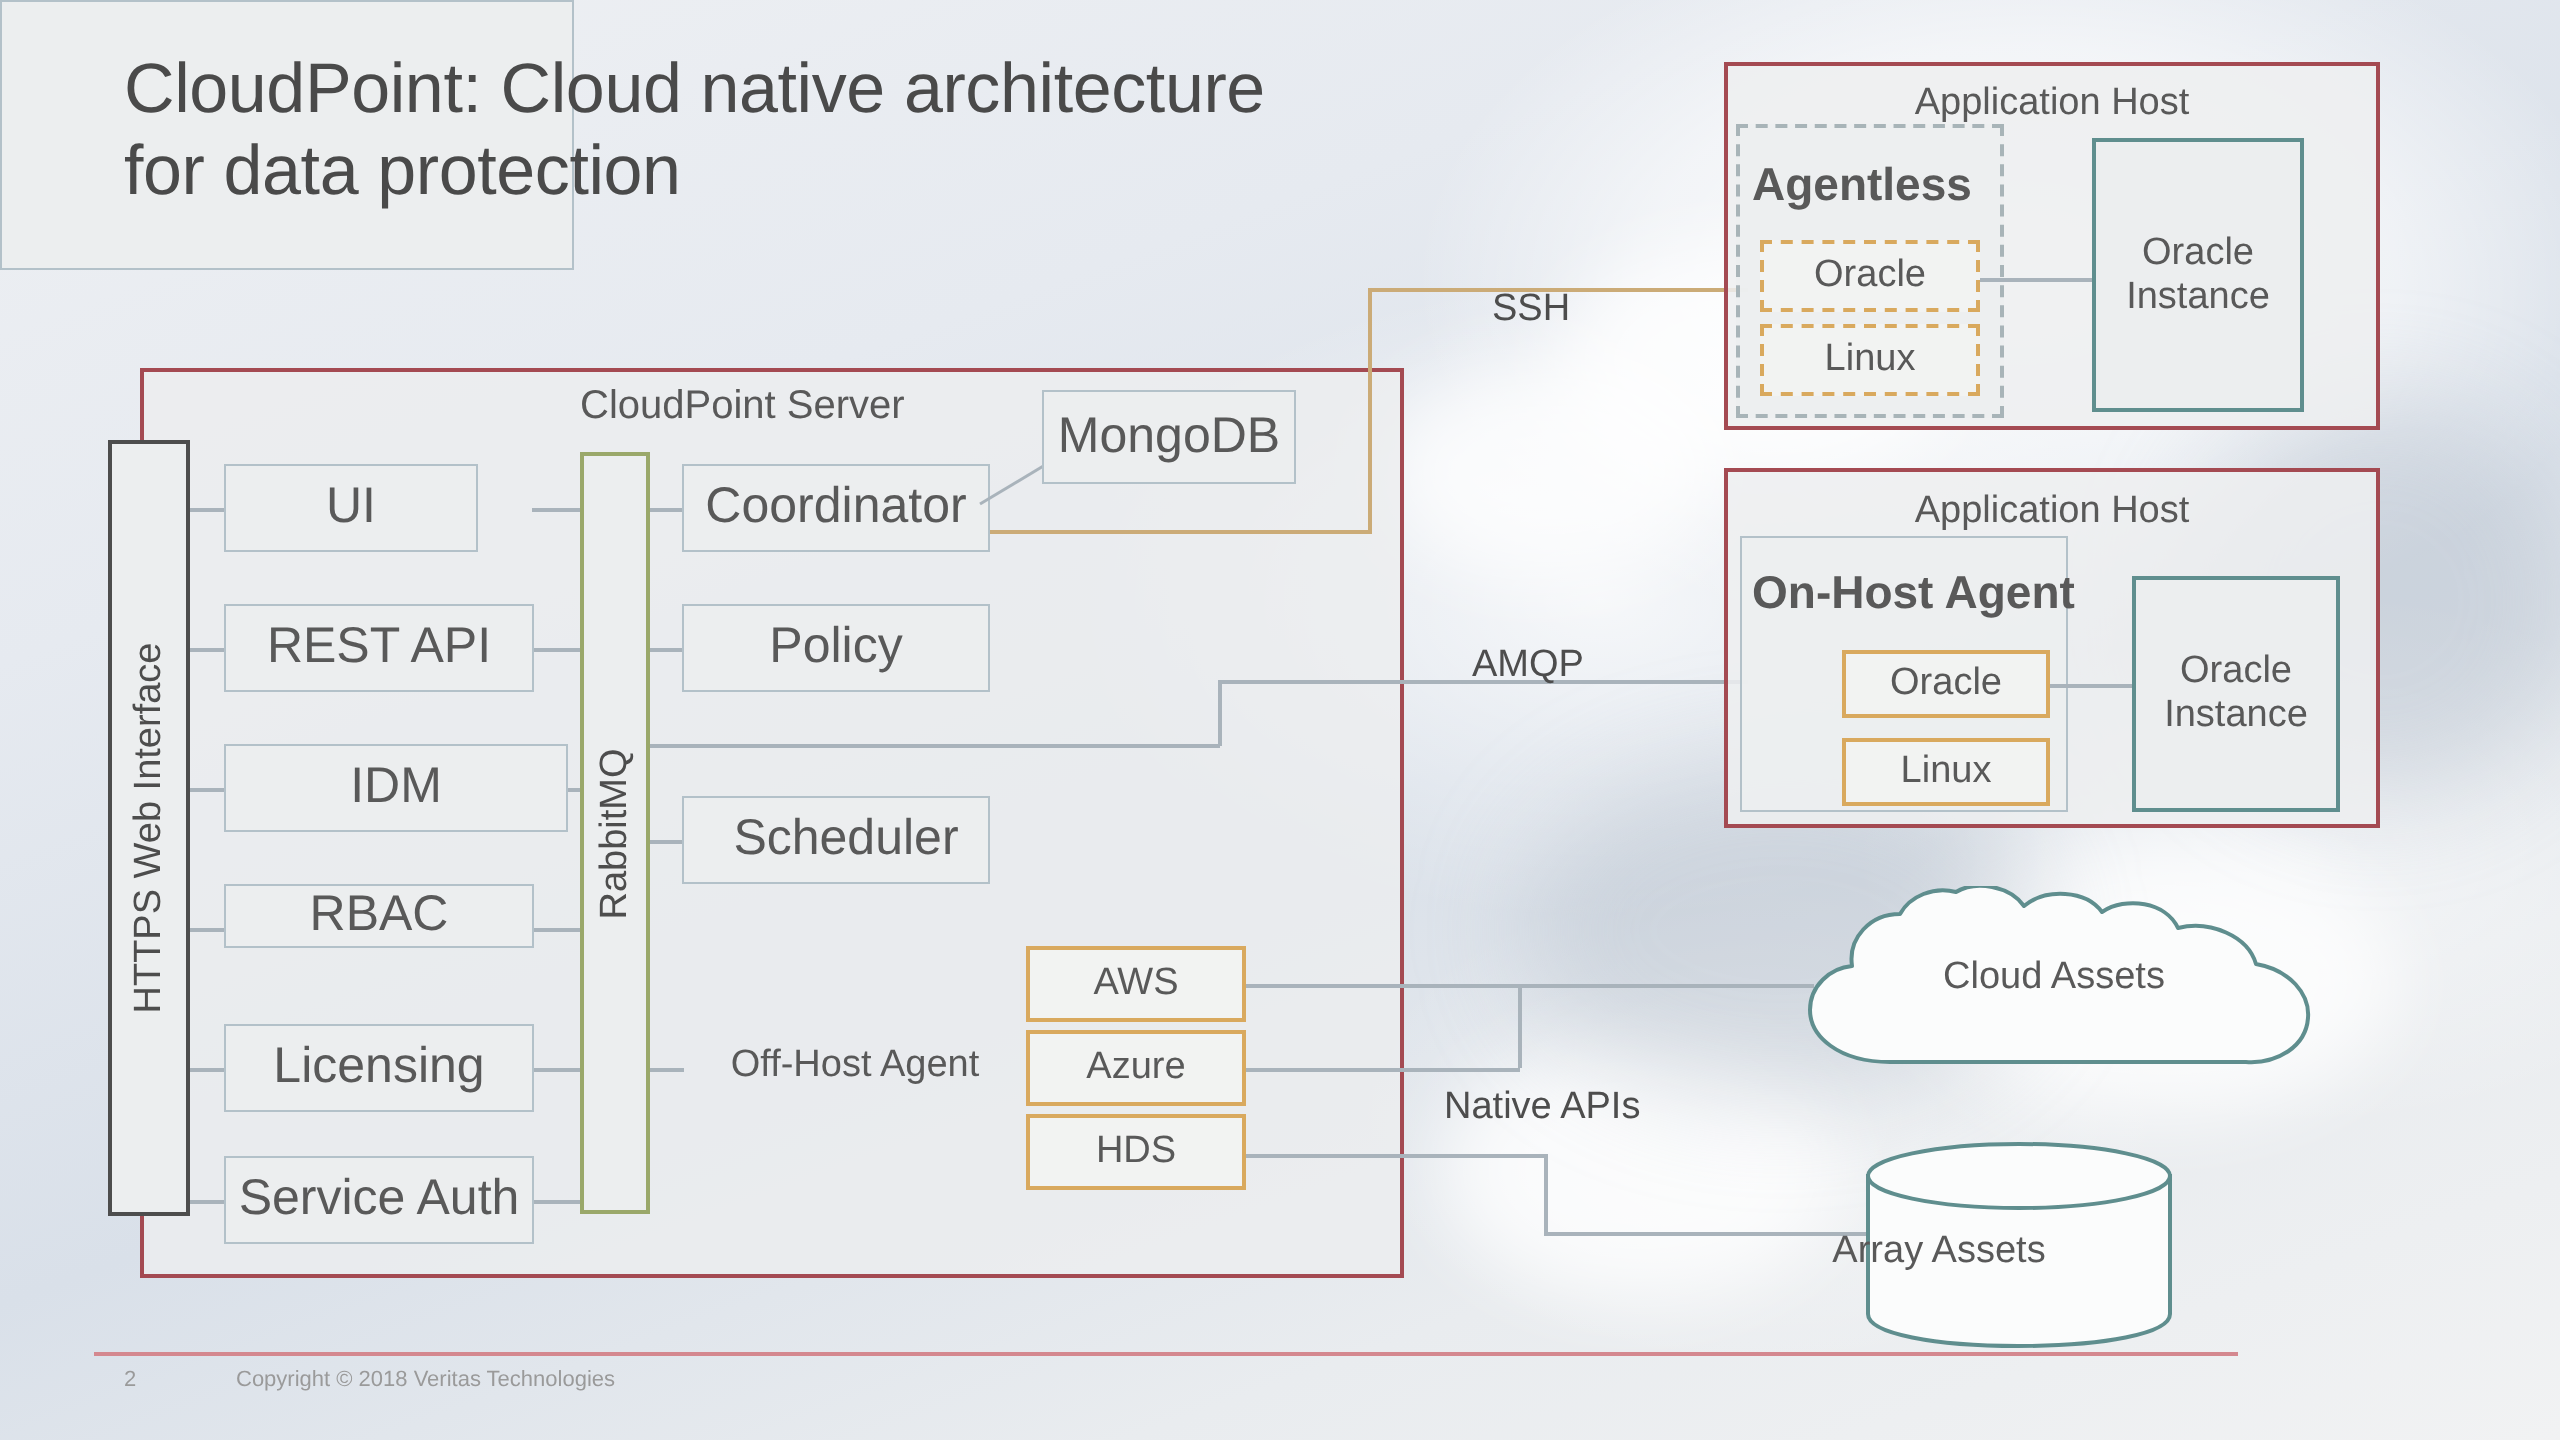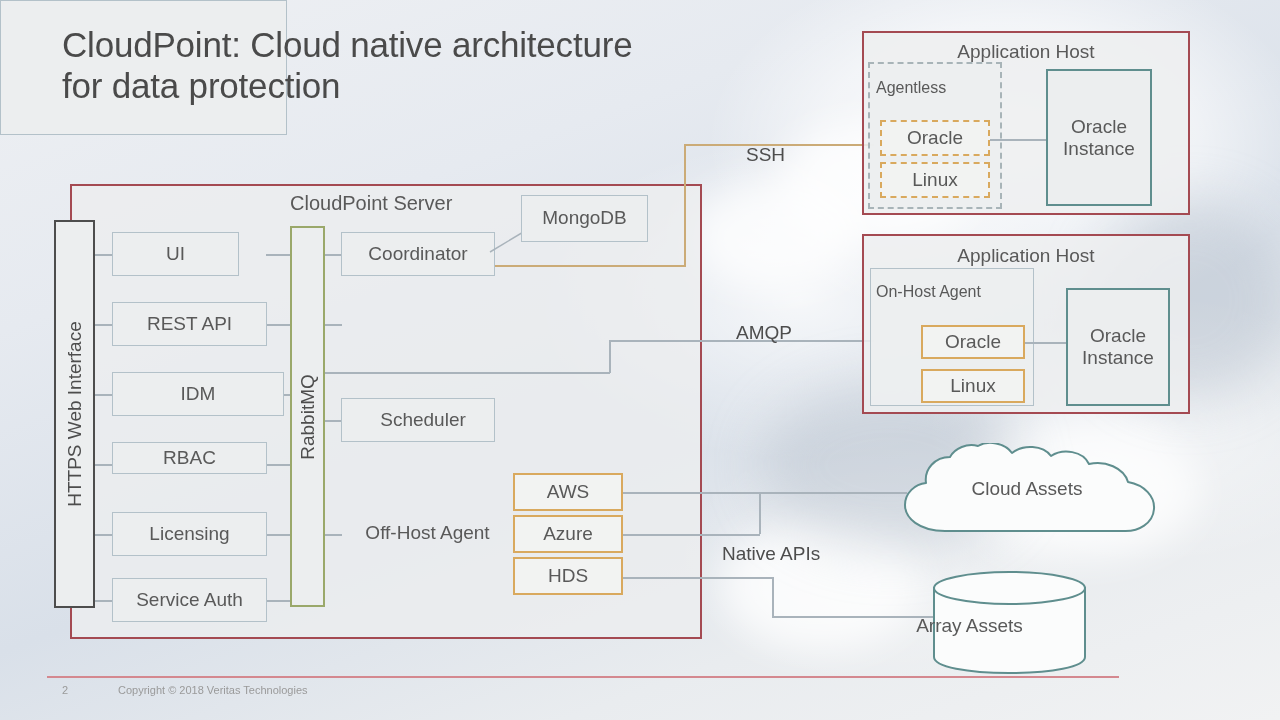--- a/index.html
+++ b/index.html
@@ -57,21 +57,21 @@
   .box {
     position: absolute;
     box-sizing: border-box;
     display: flex;
     align-items: center;
     justify-content: center;
     text-align: center;
     color: #595959;
     background: #eceeef;
     border: 1.5px solid #b3c1c9;
-    font-size: 19px;
+    font-size: 25px;
     line-height: 1.1;
   }
   .grpbox {
     position: absolute;
     box-sizing: border-box;
     background: rgba(235,237,238,0.82);
   }
 
   
   #cp-server {
@@ -169,22 +169,23 @@
     font-size: 19px;
     color: #595959;
   }
   .inner-group {
     position: absolute;
     box-sizing: border-box;
     background: rgba(236,238,239,0.9);
   }
   .inner-group-label {
     position: absolute;
-    font-size: 16px;
-    color: #595959;
+    font-size: 23px;
+    color: #595959;
+    font-weight: bold;
   }
   .teal-box {
     position: absolute;
     box-sizing: border-box;
     display: flex;
     align-items: center;
     justify-content: center;
     text-align: center;
     border: 2px solid #5f8e8e;
     background: #eceeef;
@@ -322,20 +323,21 @@
   </div>
 
   <div class="box" style="left:112px; top:232px; width:127px; height:44px;">UI</div>
   <div class="box" style="left:112px; top:302px; width:155px; height:44px;">REST API</div>
   <div class="box" style="left:112px; top:372px; width:172px; height:44px;">IDM</div>
   <div class="box" style="left:112px; top:442px; width:155px; height:32px;">RBAC</div>
   <div class="box" style="left:112px; top:512px; width:155px; height:44px;">Licensing</div>
   <div class="box" style="left:112px; top:578px; width:155px; height:44px;">Service Auth</div>
 
   <div class="box" style="left:341px; top:232px; width:154px; height:44px;">Coordinator</div>
+  <div class="box" style="left:341px; top:302px; width:154px; height:44px;">Policy</div>
   <div class="box" style="left:341px; top:398px; width:154px; height:44px;padding-left:10px;">Scheduler</div>
 
   <svg style="position:absolute; left:490px; top:228px; width:46px; height:26px; overflow:visible;">
     <line x1="0" y1="24" x2="40" y2="0" stroke="#a9b3bb" stroke-width="1.5"></line>
   </svg>
   <div class="box" style="left:521px; top:195px; width:127px; height:47px;">MongoDB</div>
 
   <div class="line line-tan line-h" style="left:495px; top:265px; width:190px;"></div>
   <div class="line line-tan line-v" style="left:684px; top:144px; height:123px;"></div>
   <div class="line line-tan line-h" style="left:684px; top:144px; width:190px;"></div>

